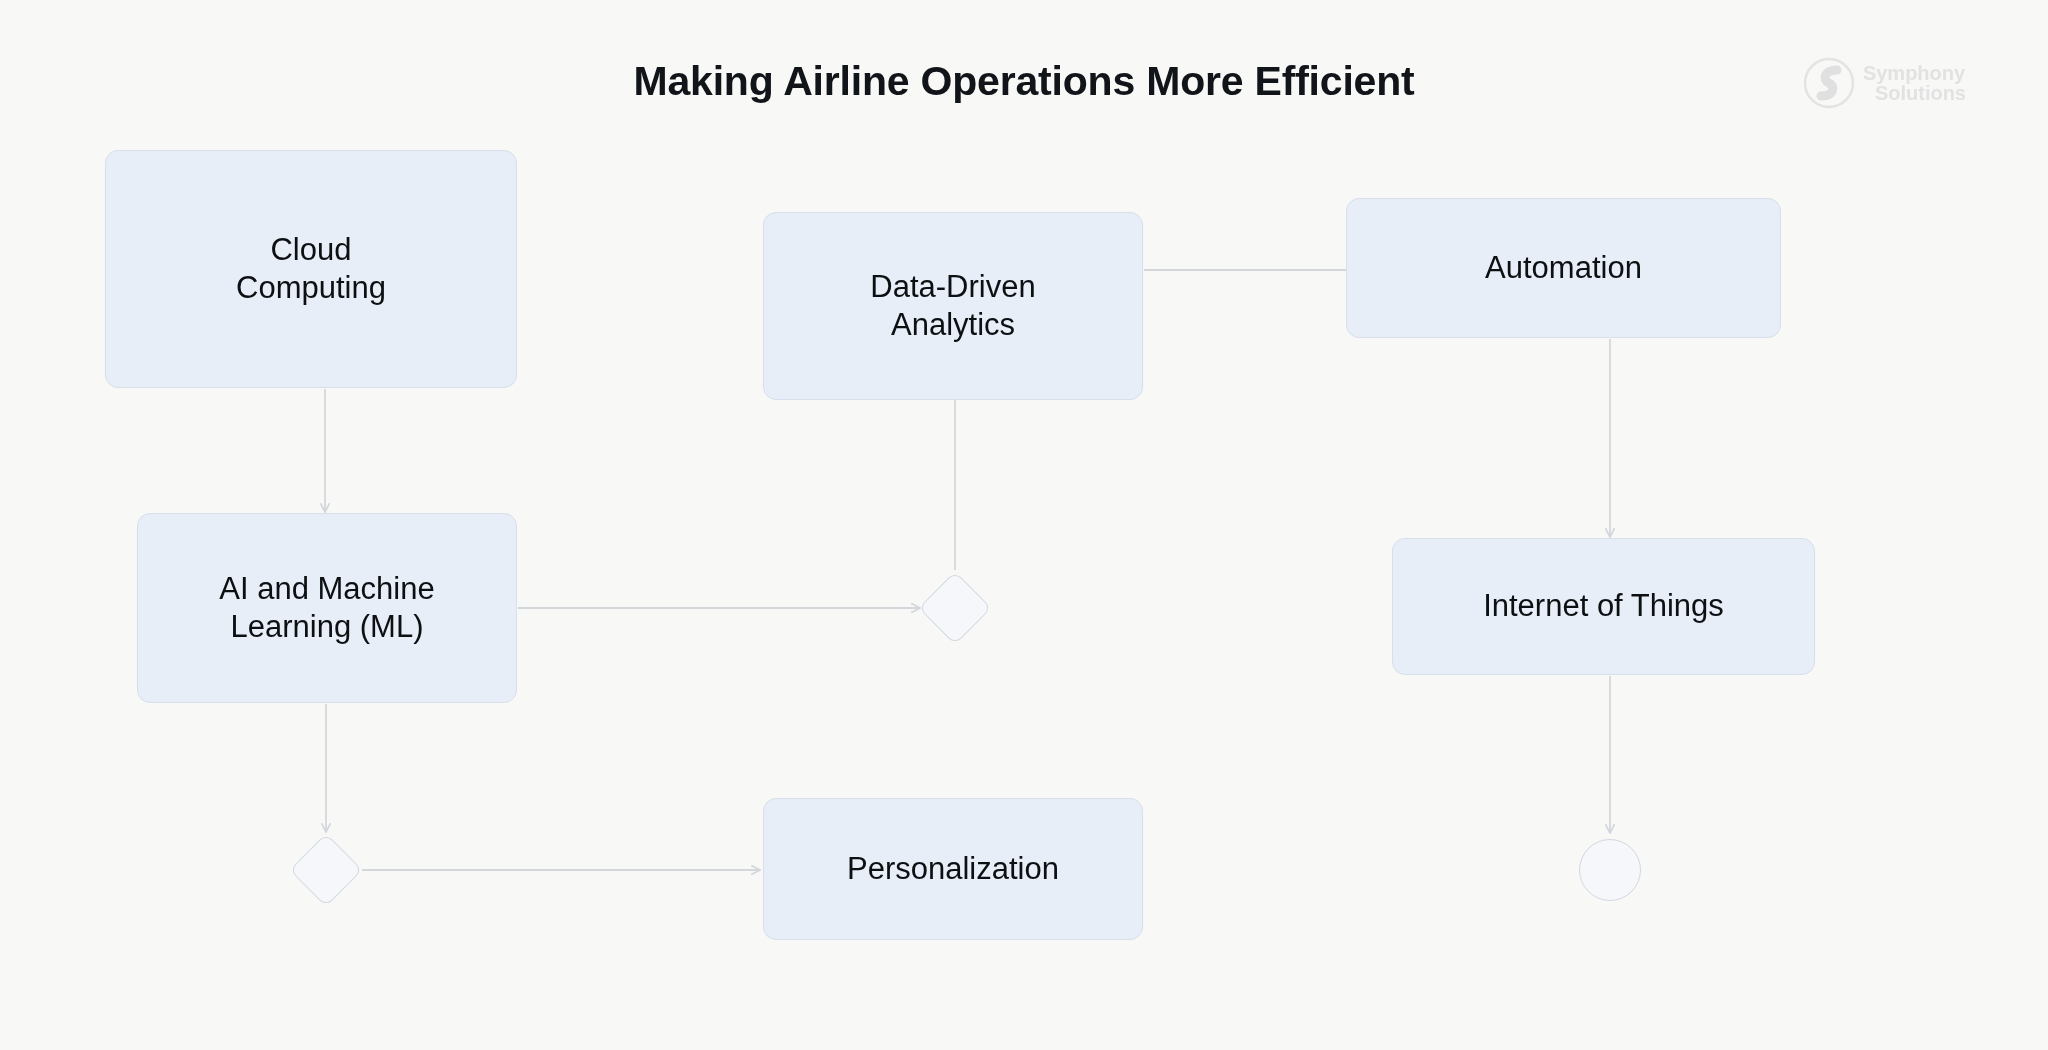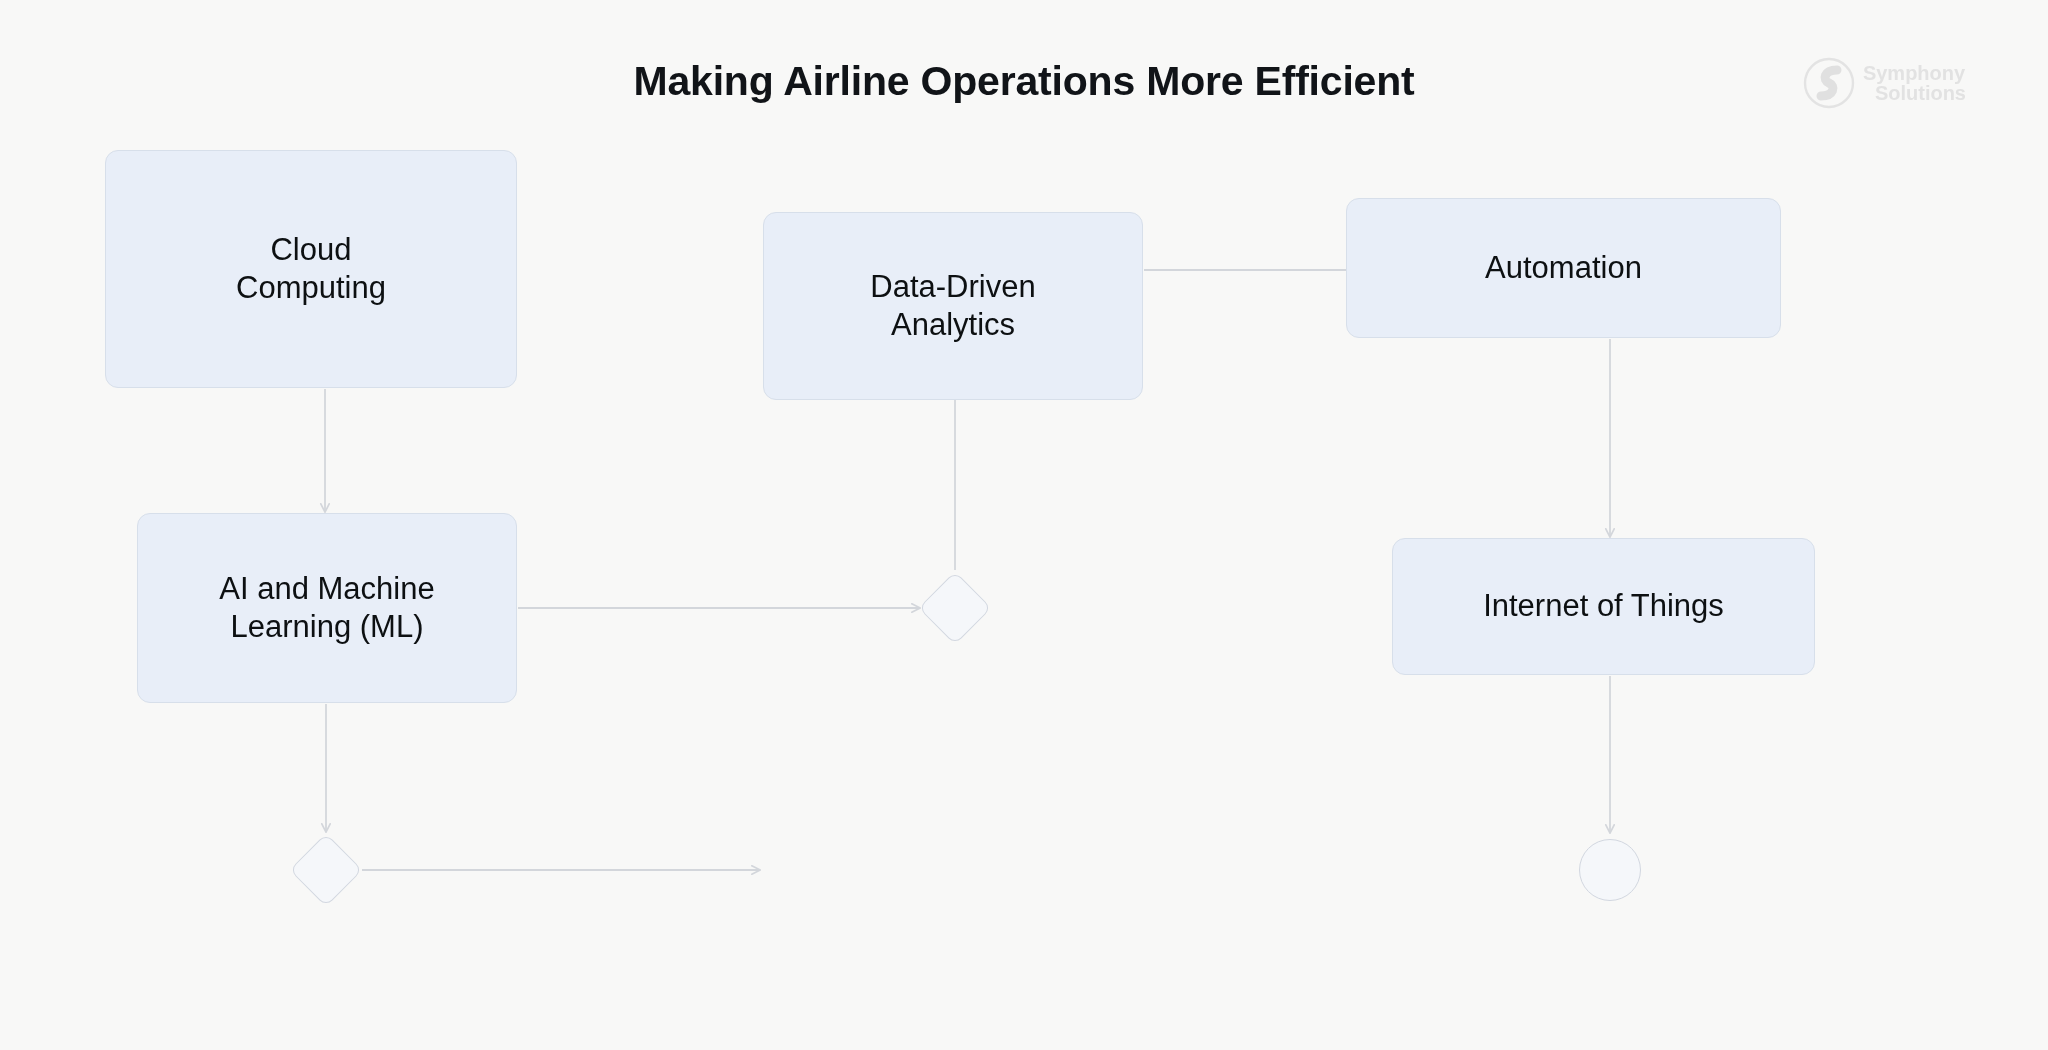--- a/index.html
+++ b/index.html
@@ -163,20 +163,23 @@
 
   <div class="node box" style="left:137px; top:513px; width:380px; height:190px;">
     <span class="label">AI and Machine
 Learning (ML)</span>
   </div>
 
   <div class="node box" style="left:1360px; top:538px; width:423px; height:137px;margin-left:32px;">
     <span class="label">Internet of Things</span>
   </div>
 
+  <div class="node box" style="left:763px; top:798px; width:380px; height:142px;">
+    <span class="label">Personalization</span>
+  </div>
 
   <div class="node diamond-wrap" style="left:919px; top:572px; width:72px; height:72px;">
     <span class="diamond"></span>
   </div>
 
   <div class="node diamond-wrap" style="left:290px; top:834px; width:72px; height:72px;">
     <span class="diamond"></span>
   </div>
 
   <div class="node circle-wrap" style="left:1579px; top:839px; width:62px; height:62px;">

